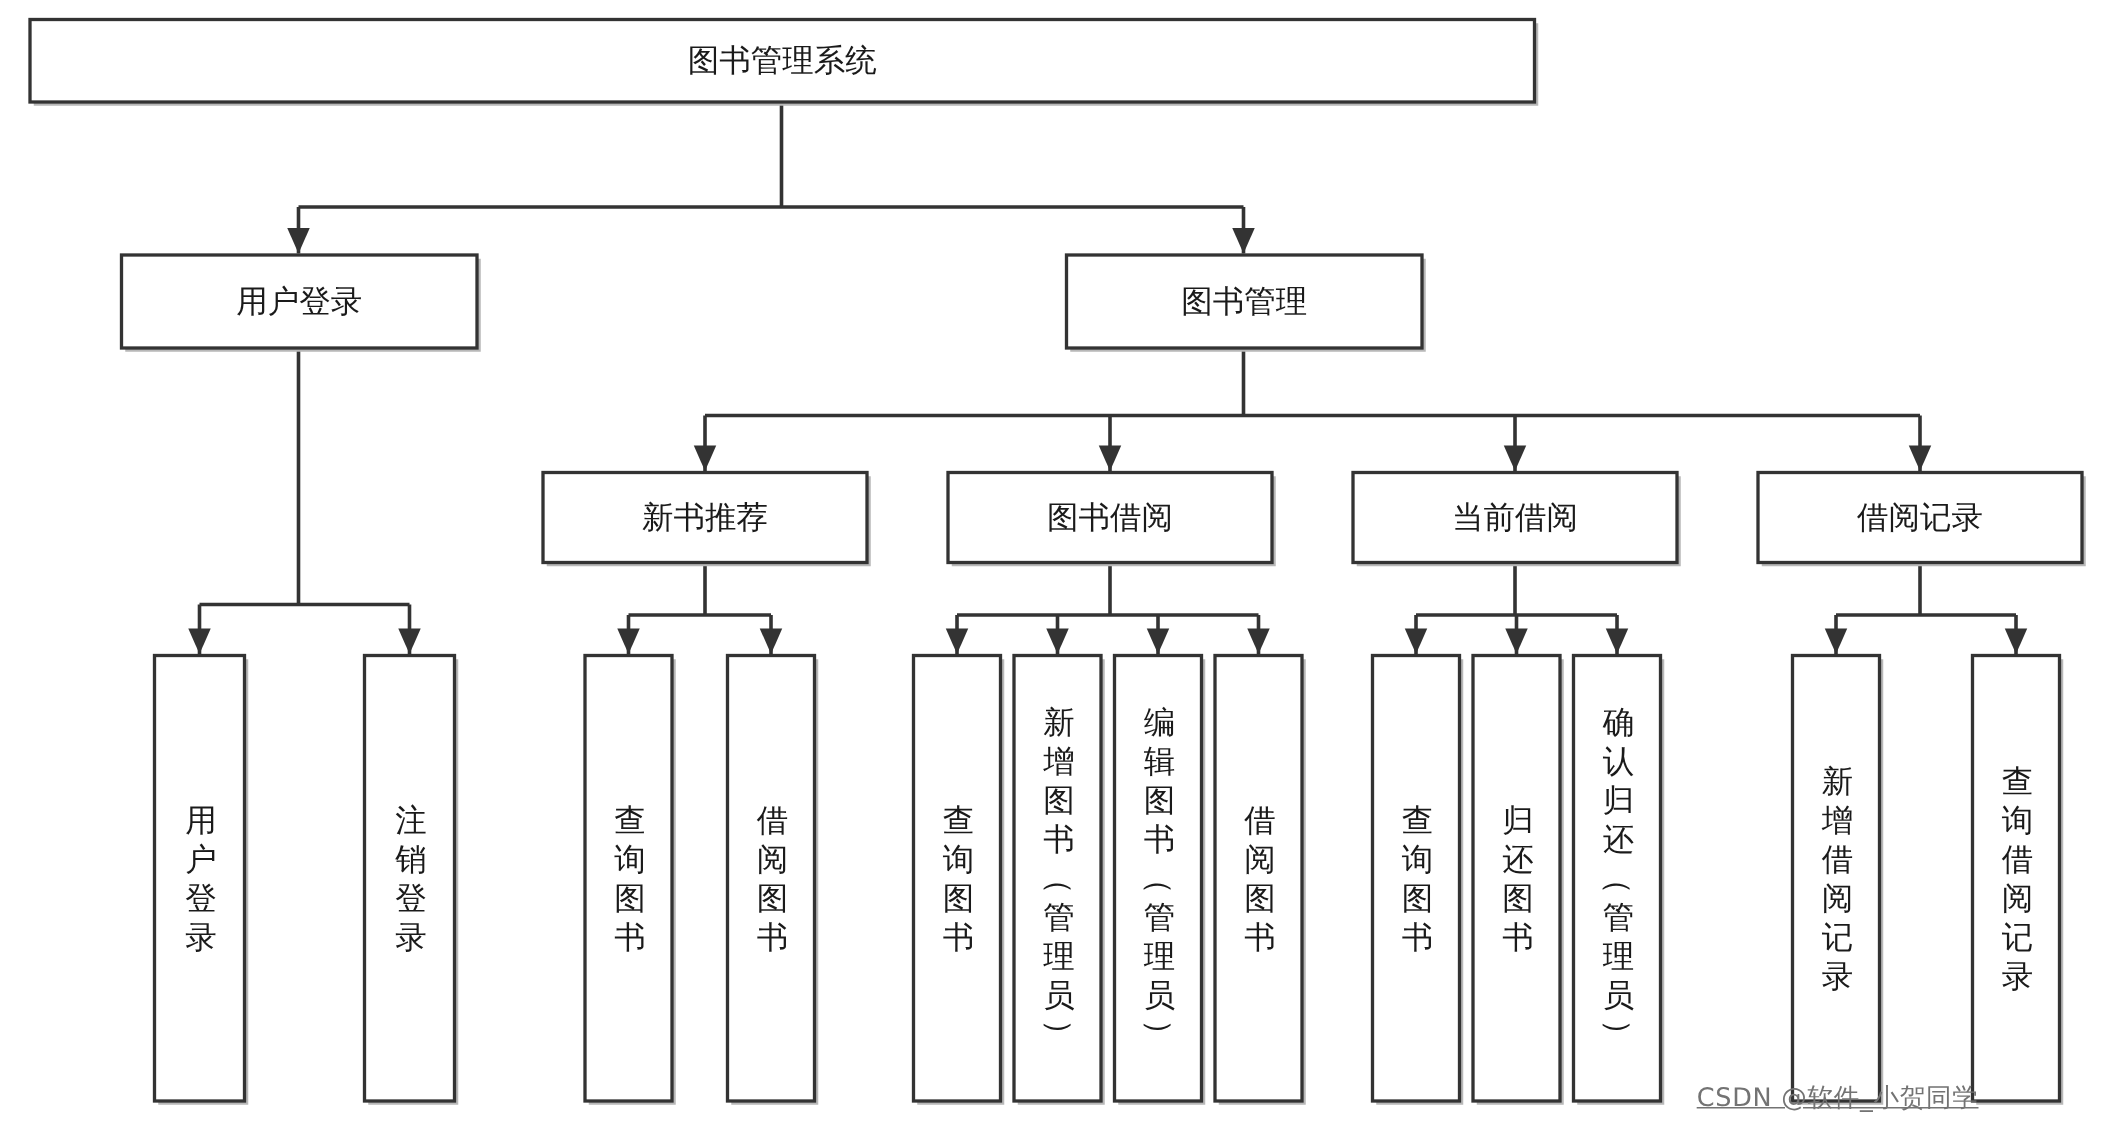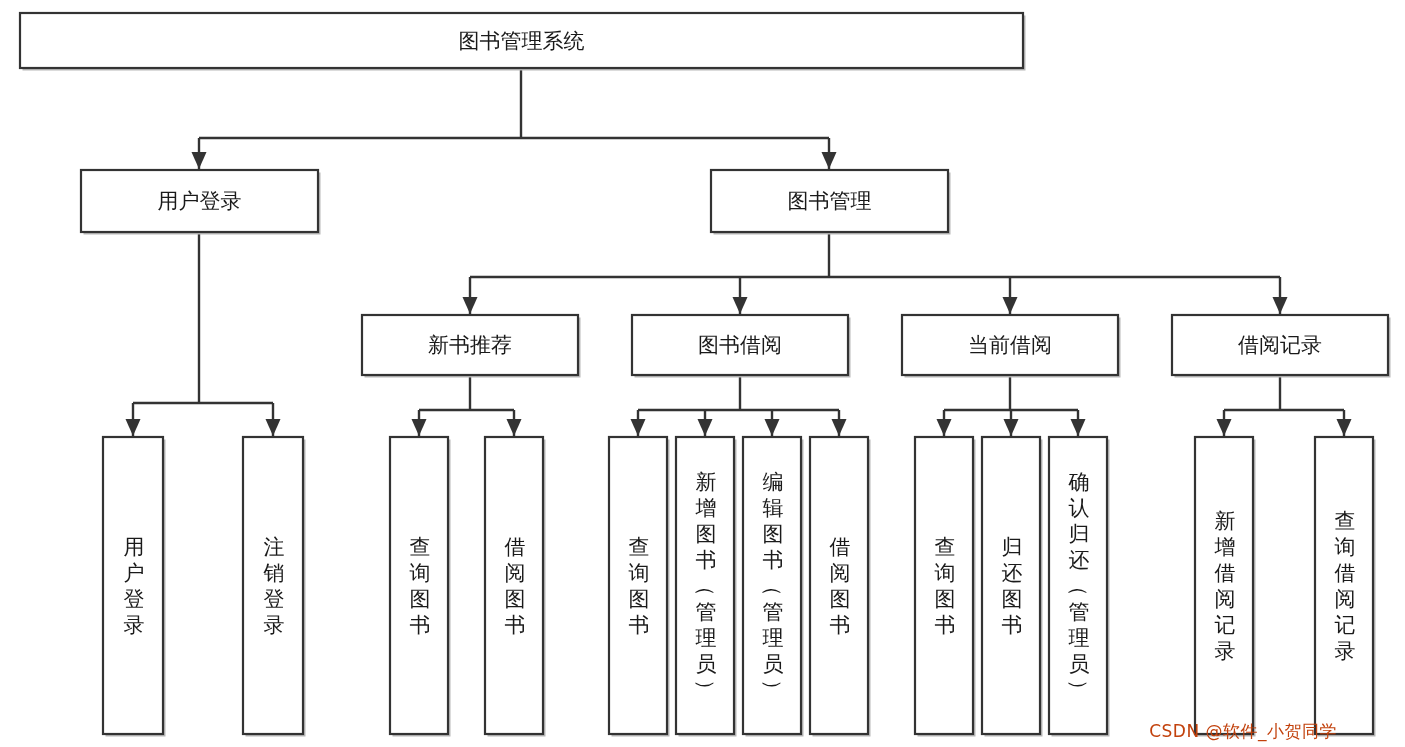--- a/index.html
+++ b/index.html
@@ -55,28 +55,29 @@
     dominant-baseline: middle;
   }
   .node-label-v-char {
     font-family: "DejaVu Sans", "Liberation Sans", sans-serif;
     font-size: 21px;
     fill: #1a1a1a;
     text-anchor: middle;
   }
   .watermark {
     position: absolute;
-    right: 10px;
+    right: 28px;
     bottom: 4px;
     font-family: "DejaVu Sans", "Liberation Sans", sans-serif;
     font-size: 17px;
-    color: #c2410c;
+    color: #737373;
     letter-spacing: 0.5px;
     white-space: nowrap;
     user-select: none;
+    text-decoration: underline;
   }
 </style>
 </head>
 <body>
 
 <div id="diagram-root">
   <svg id="tree-svg" viewBox="0 0 1405 747">
     <g id="edges-layer">
         <g>
           <path d="M 521 68 L 521 138" class="connector"></path>

